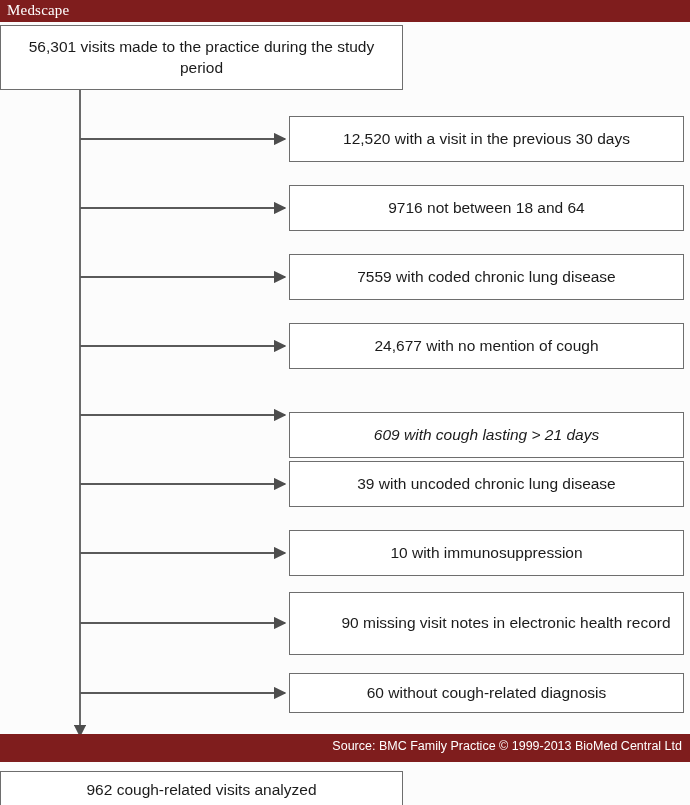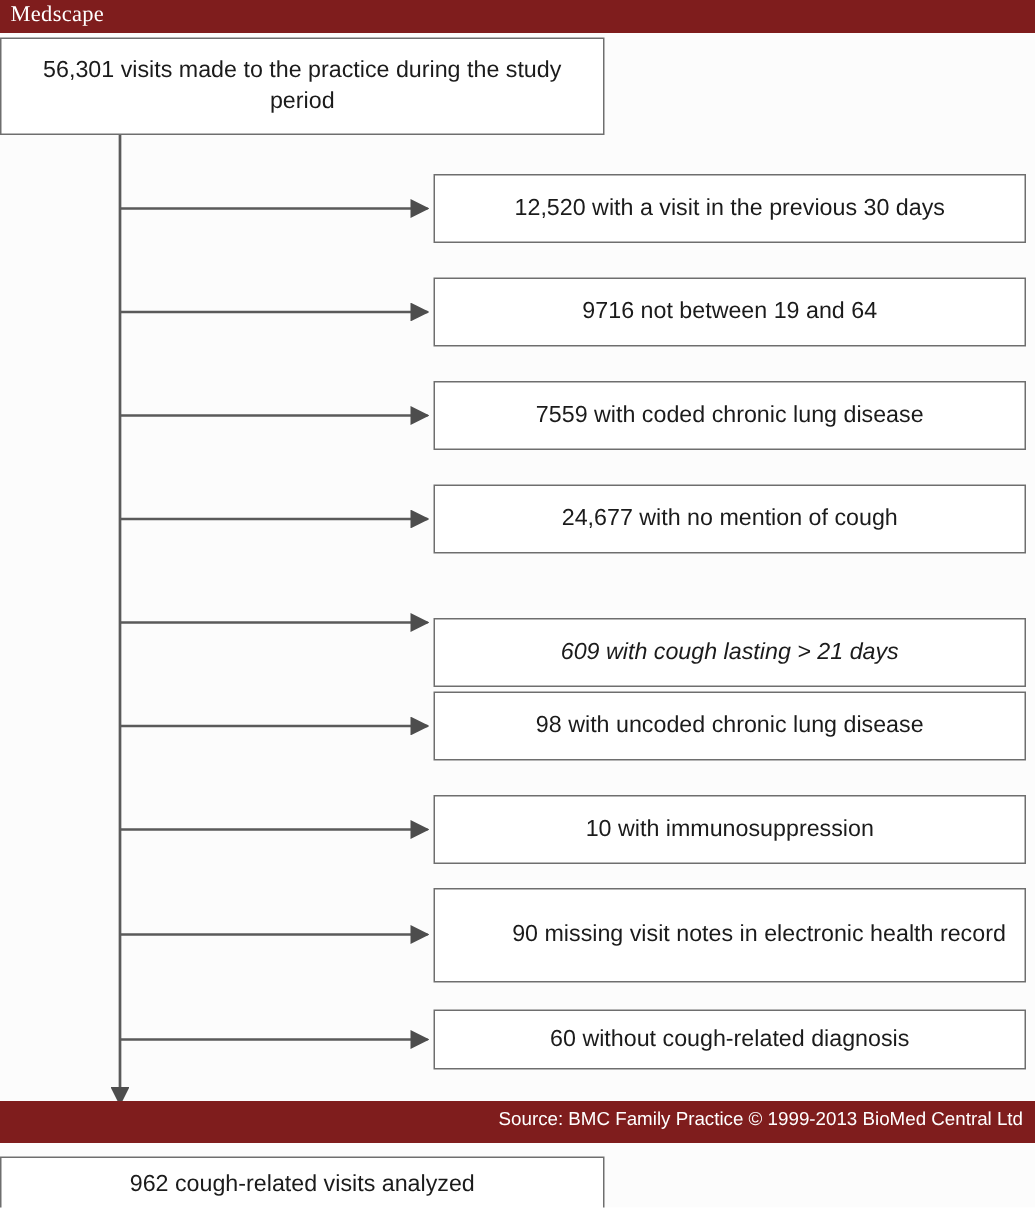--- a/index.html
+++ b/index.html
@@ -141,33 +141,33 @@
     </svg>
 
     <div class="node main" id="node-start">
       <span class="label">56,301 visits made to the practice during the study period</span>
     </div>
 
     <div class="node excl" style="top:94px;height:46px;">
       <span class="label">12,520 with a visit in the previous 30 days</span>
     </div>
     <div class="node excl" style="top:163px;height:46px;">
-      <span class="label">9716 not between 19 and 64</span>
+      <span class="label">9716 not between 18 and 64</span>
     </div>
     <div class="node excl" style="top:232px;height:46px;">
       <span class="label">7559 with coded chronic lung disease</span>
     </div>
     <div class="node excl" style="top:301px;height:46px;justify-content:center;">
       <span class="label">24,677 with no mention of cough</span>
     </div>
     <div class="node excl" style="top:390px;height:46px;font-style:italic;">
       <span class="label">609 with cough lasting &gt; 21 days</span>
     </div>
     <div class="node excl" style="top:439px;height:46px;">
-      <span class="label">98 with uncoded chronic lung disease</span>
+      <span class="label">39 with uncoded chronic lung disease</span>
     </div>
     <div class="node excl" style="top:508px;height:46px;">
       <span class="label">10 with immunosuppression</span>
     </div>
     <div class="node excl" style="top:570px;height:63px;padding-left:47px;">
       <span class="label">90 missing visit notes in electronic health record</span>
     </div>
     <div class="node excl" style="top:651px;height:40px;">
       <span class="label">60 without cough-related diagnosis</span>
     </div>

